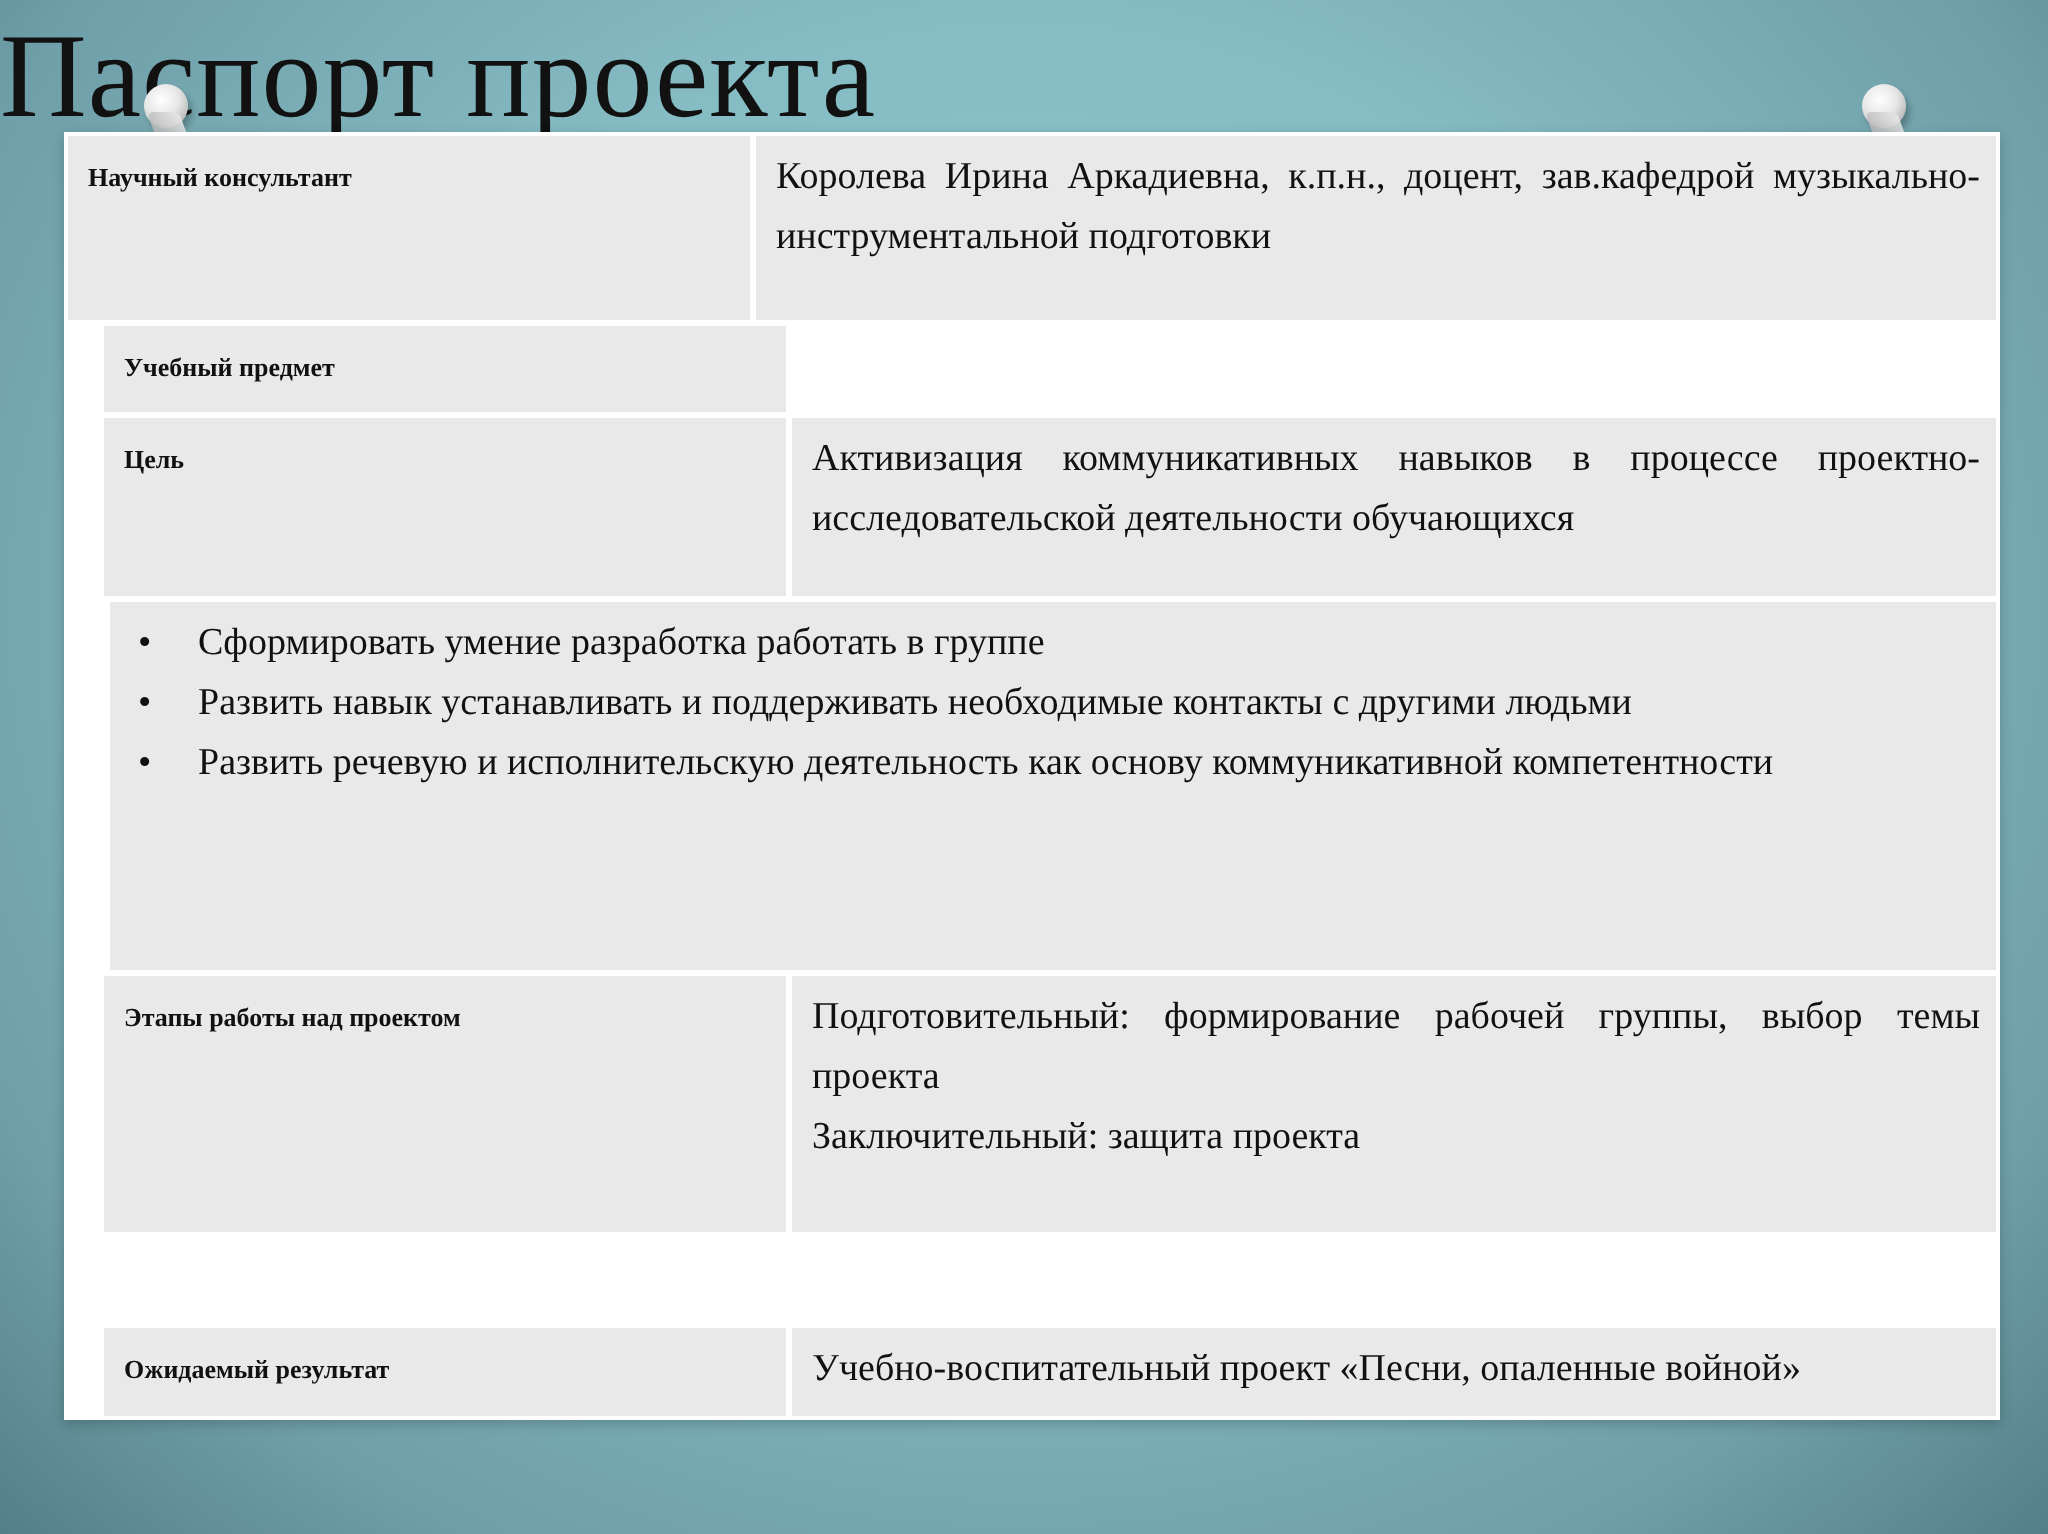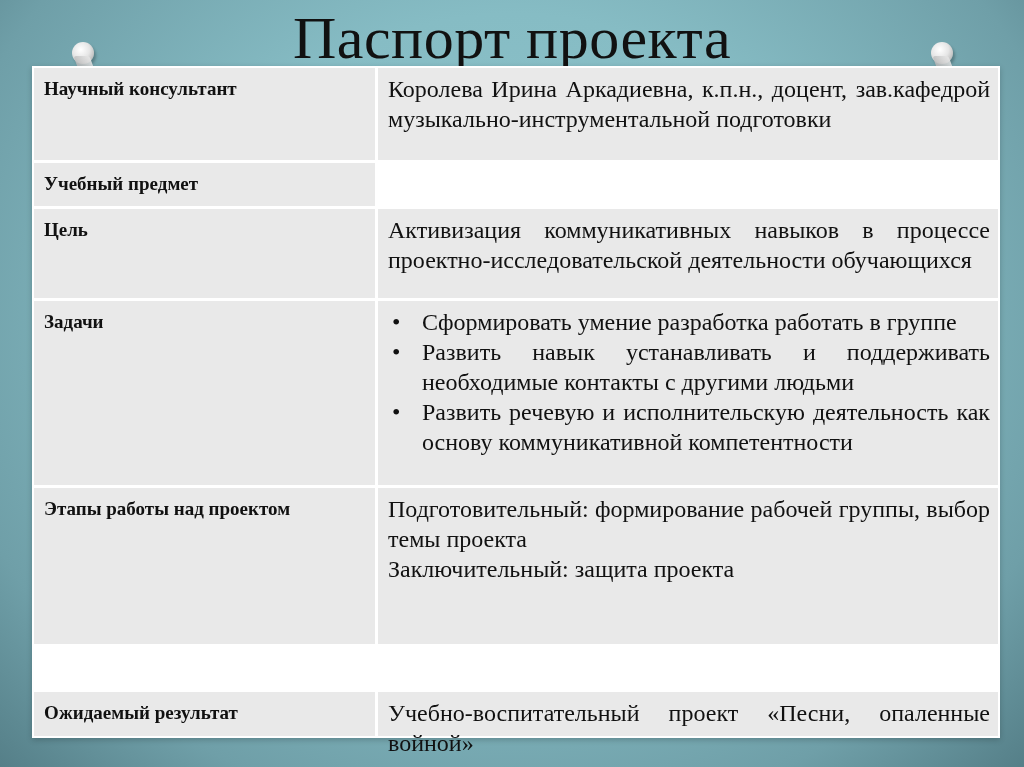--- a/index.html
+++ b/index.html
@@ -2,39 +2,39 @@
 <html><head>
 <meta charset="utf-8">
 <style>
   html,body{margin:0;padding:0;}
   body{
     width:1024px;height:767px;overflow:hidden;position:relative;
     background: radial-gradient(ellipse at 50% 40%, #8fc5cc 0%, #86bcc4 45%, #6f9fa8 80%, #557f88 100%);
     font-family:"Liberation Serif","DejaVu Serif",serif;
   }
   .title{
-    position:absolute;left:0;right:0;top:2px;text-align:center;
+    position:absolute;left:0;right:0;top:2px;text-align:left;
     font-size:60px;color:#111;line-height:72px;letter-spacing:0.5px;
   }
   .pin{position:absolute;width:22px;height:22px;border-radius:50%;
     background:radial-gradient(circle at 40% 35%, #ffffff 0%, #e6e6e6 45%, #9a9a9a 100%);
     box-shadow:2px 3px 3px rgba(0,0,0,0.25);}
   .pin::after{content:"";position:absolute;left:4px;top:14px;width:16px;height:14px;
     background:linear-gradient(90deg,#bdbdbd,#e8e8e8);border-radius:3px;transform:skewX(20deg);opacity:0.85;}
   .pin-left{left:72px;top:42px;}
   .pin-right{left:931px;top:42px;}
   .table{
     position:absolute;left:32px;top:66px;width:968px;
     background:#fff;padding:2px;box-sizing:border-box;
     box-shadow:0 2px 6px rgba(0,0,0,0.2);
   }
   .row{display:flex;background:#fff;}
-  .row + .row{margin-top:3px;}
-  .cell{background:#e9e9e9;box-sizing:border-box;padding:6px 8px 6px 10px;font-size:24px;line-height:30px;color:#111;}
-  .cell.left{width:341px;font-weight:bold;font-size:19px;text-align:justify;text-align-last:left;}
+  .row + .row{margin-top:3px;margin-left:18px;}
+  .cell{background:#e9e9e9;box-sizing:border-box;padding:6px 8px 6px 10px;font-size:19px;line-height:30px;color:#111;}
+  .cell.left{width:341px;font-weight:bold;font-size:13px;text-align:justify;text-align-last:left;}
   .cell.right{flex:1;margin-left:3px;text-align:justify;}
   ul.bullets{margin:0;padding:0 0 0 34px;list-style:none;}
   ul.bullets li{position:relative;text-align:justify;}
   ul.bullets li::before{content:"•";position:absolute;left:-30px;top:0;}
   .para{margin:0;text-align:justify;}
 </style>
 </head>
 <body>
 
 <div class="title">Паспорт проекта</div>
@@ -52,31 +52,30 @@
   <div class="row" style="height:43px;">
     <div class="cell left">Учебный предмет</div>
   </div>
 
   <div class="row" style="height:89px;">
     <div class="cell left">Цель</div>
     <div class="cell right">Активизация коммуникативных навыков в процессе проектно-исследовательской деятельности обучающихся</div>
   </div>
 
   <div class="row" style="height:184px;">
-    <div class="cell left">Задачи</div>
     <div class="cell right">
       <ul class="bullets">
         <li>Сформировать умение разработка работать в группе</li>
         <li>Развить навык устанавливать и поддерживать необходимые контакты с другими людьми</li>
         <li>Развить речевую и исполнительскую деятельность как основу коммуникативной компетентности</li>
       </ul>
     </div>
   </div>
 
-  <div class="row" style="height:156px;">
+  <div class="row" style="height:128px;">
     <div class="cell left">Этапы работы над проектом</div>
     <div class="cell right">
       <p class="para">Подготовительный: формирование рабочей группы, выбор темы проекта</p>
       <p class="para">Заключительный: защита проекта</p>
     </div>
   </div>
 
   <div class="row" style="height:42px;">
   </div>
 

